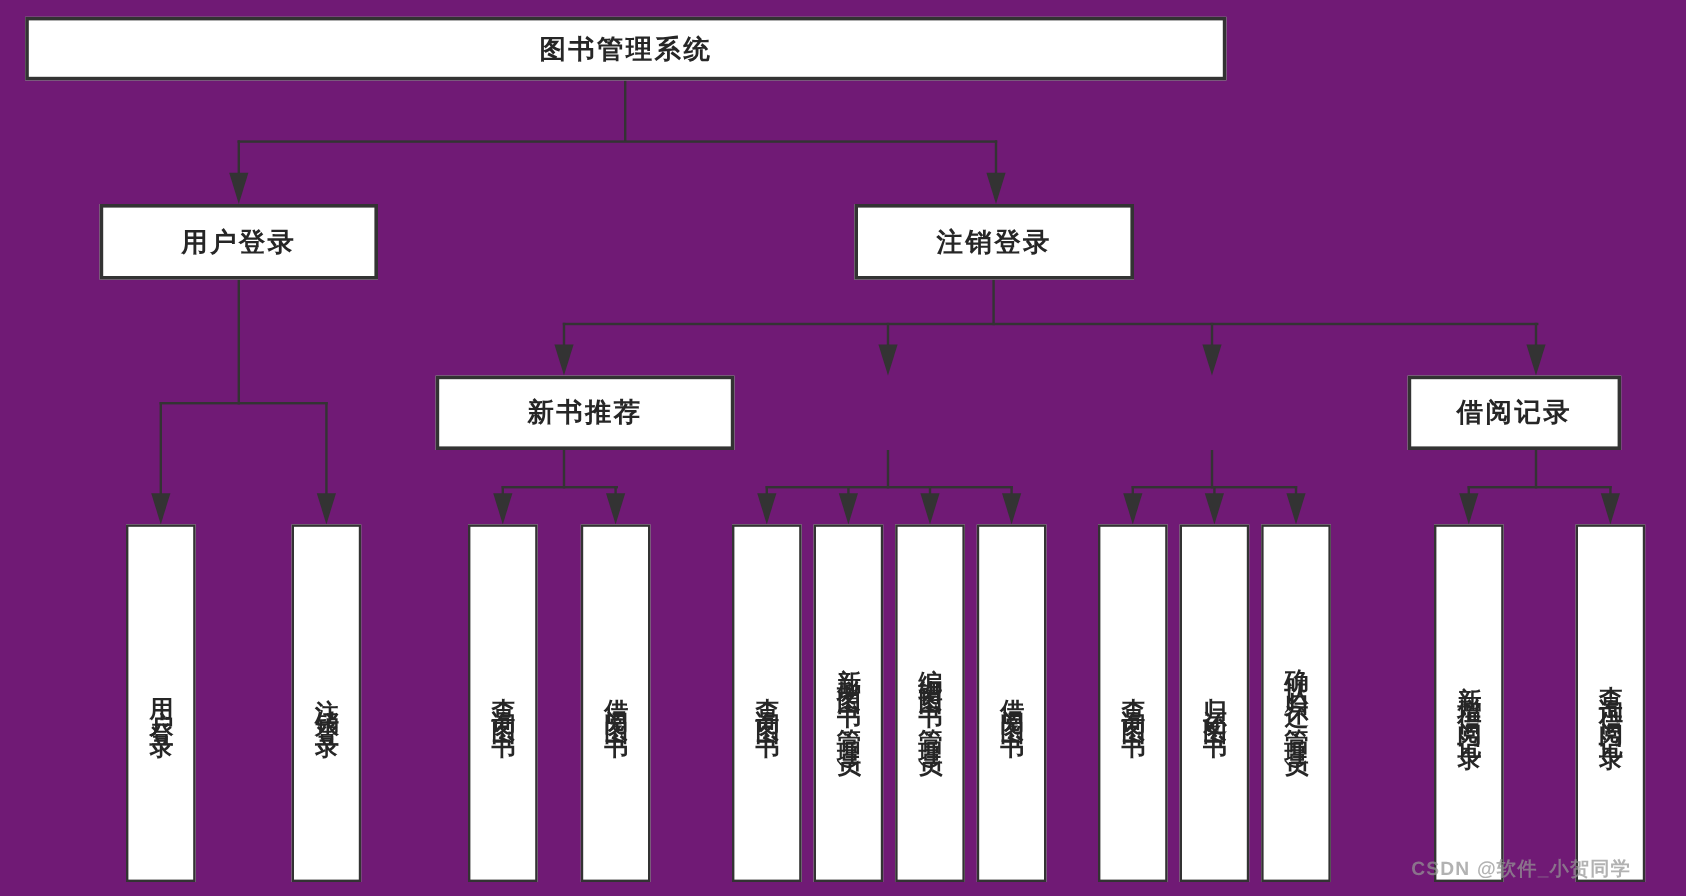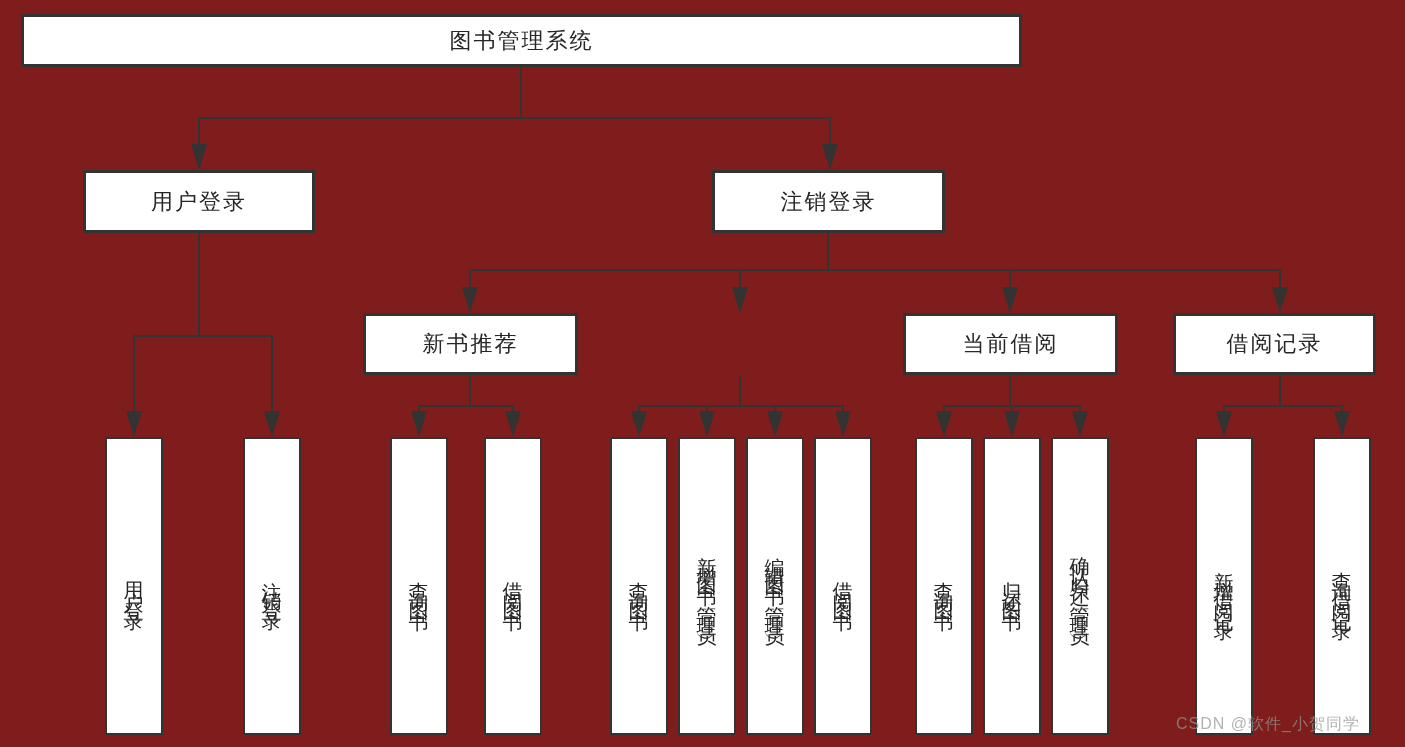--- a/index.html
+++ b/index.html
@@ -1,21 +1,22 @@
 <!DOCTYPE html>
 <html><head>
 <meta charset="utf-8">
 <style>
   html,body{margin:0;padding:0;background:#ffffff;}
   #stage{
     position:relative;
     width:1405px;height:747px;
-    background:#7f1d1d;
+    background:#701a75;
     font-family:"Liberation Sans",sans-serif;
     overflow:hidden;
+    font-weight:bold;
   }
   .box{
     position:absolute;
     box-sizing:border-box;
     border:3px solid #333333;
     background:#ffffff;
     display:flex;
     align-items:center;
     justify-content:center;
     color:#262626;
@@ -54,23 +55,22 @@
 </head>
 <body>
 
 <div id="stage">
 
   <div class="box" style="left:21px;top:14px;width:1001px;height:53px;">图书管理系统</div>
 
   <div class="box" style="left:83px;top:170px;width:232px;height:63px;">用户登录</div>
   <div class="box" style="left:712px;top:170px;width:233px;height:63px;">注销登录</div>
 
-  <div class="box" style="left:363px;top:313px;width:215px;height:62px;">新书推荐</div>
-  <div class="box" style="left:903px;top:313px;width:215px;height:62px;">当前借阅</div>
-  <div class="box" style="left:1173px;top:313px;width:203px;height:62px;">借阅记录</div>
+  <div class="box" style="left:363px;top:313px;width:249px;height:62px;">新书推荐</div>
+  <div class="box" style="left:1173px;top:313px;width:178px;height:62px;">借阅记录</div>
 
   <div class="box leaf" style="left:105px;top:437px;width:58px;height:298px;">用户登录</div>
   <div class="box leaf" style="left:243px;top:437px;width:58px;height:298px;">注销登录</div>
 
   <div class="box leaf" style="left:390px;top:437px;width:58px;height:298px;">查询图书</div>
   <div class="box leaf" style="left:484px;top:437px;width:58px;height:298px;">借阅图书</div>
 
   <div class="box leaf" style="left:610px;top:437px;width:58px;height:298px;">查询图书</div>
   <div class="box leaf" style="left:678px;top:437px;width:58px;height:298px;">新增图书（管理员）</div>
   <div class="box leaf" style="left:746px;top:437px;width:58px;height:298px;">编辑图书（管理员）</div>

